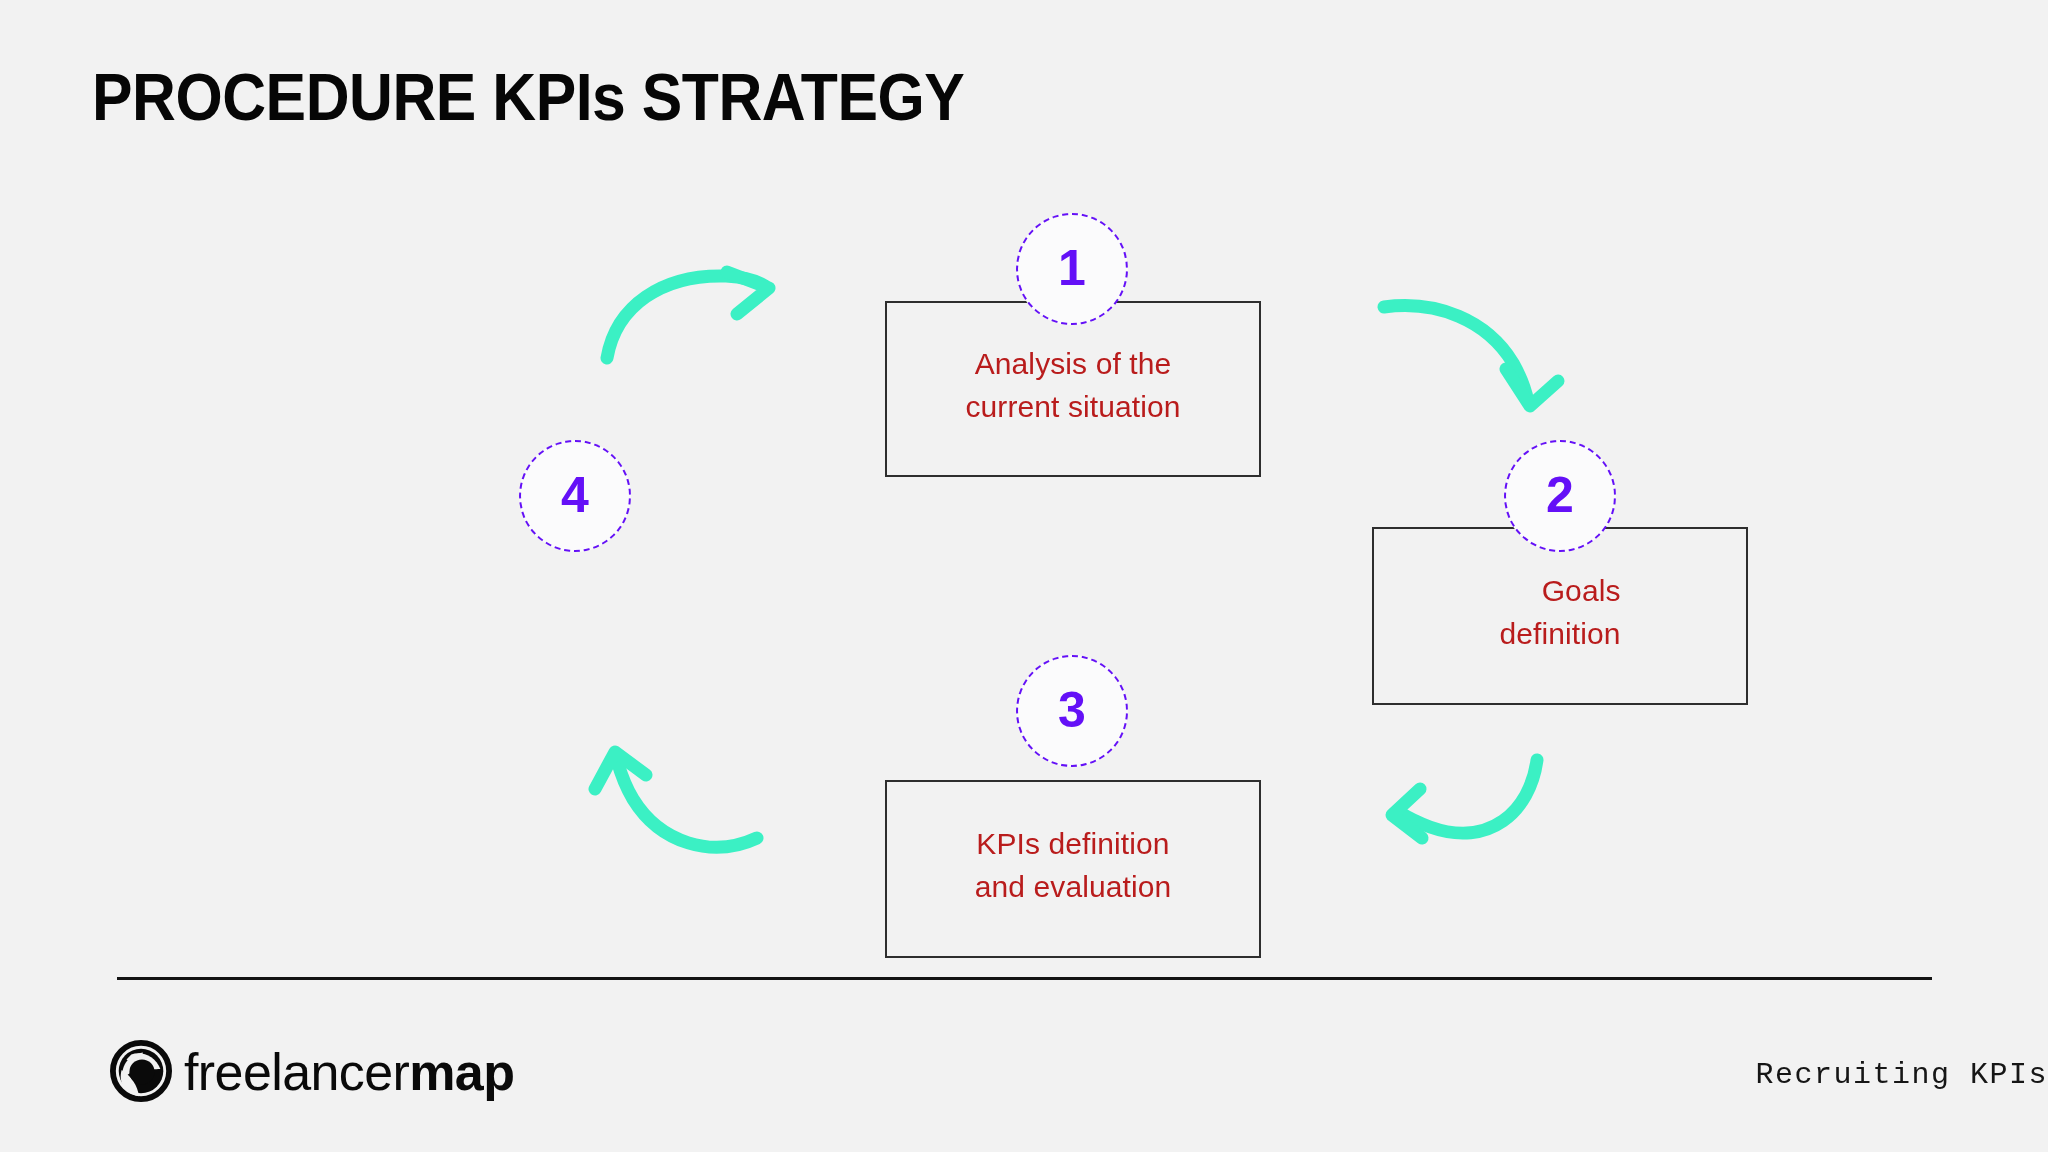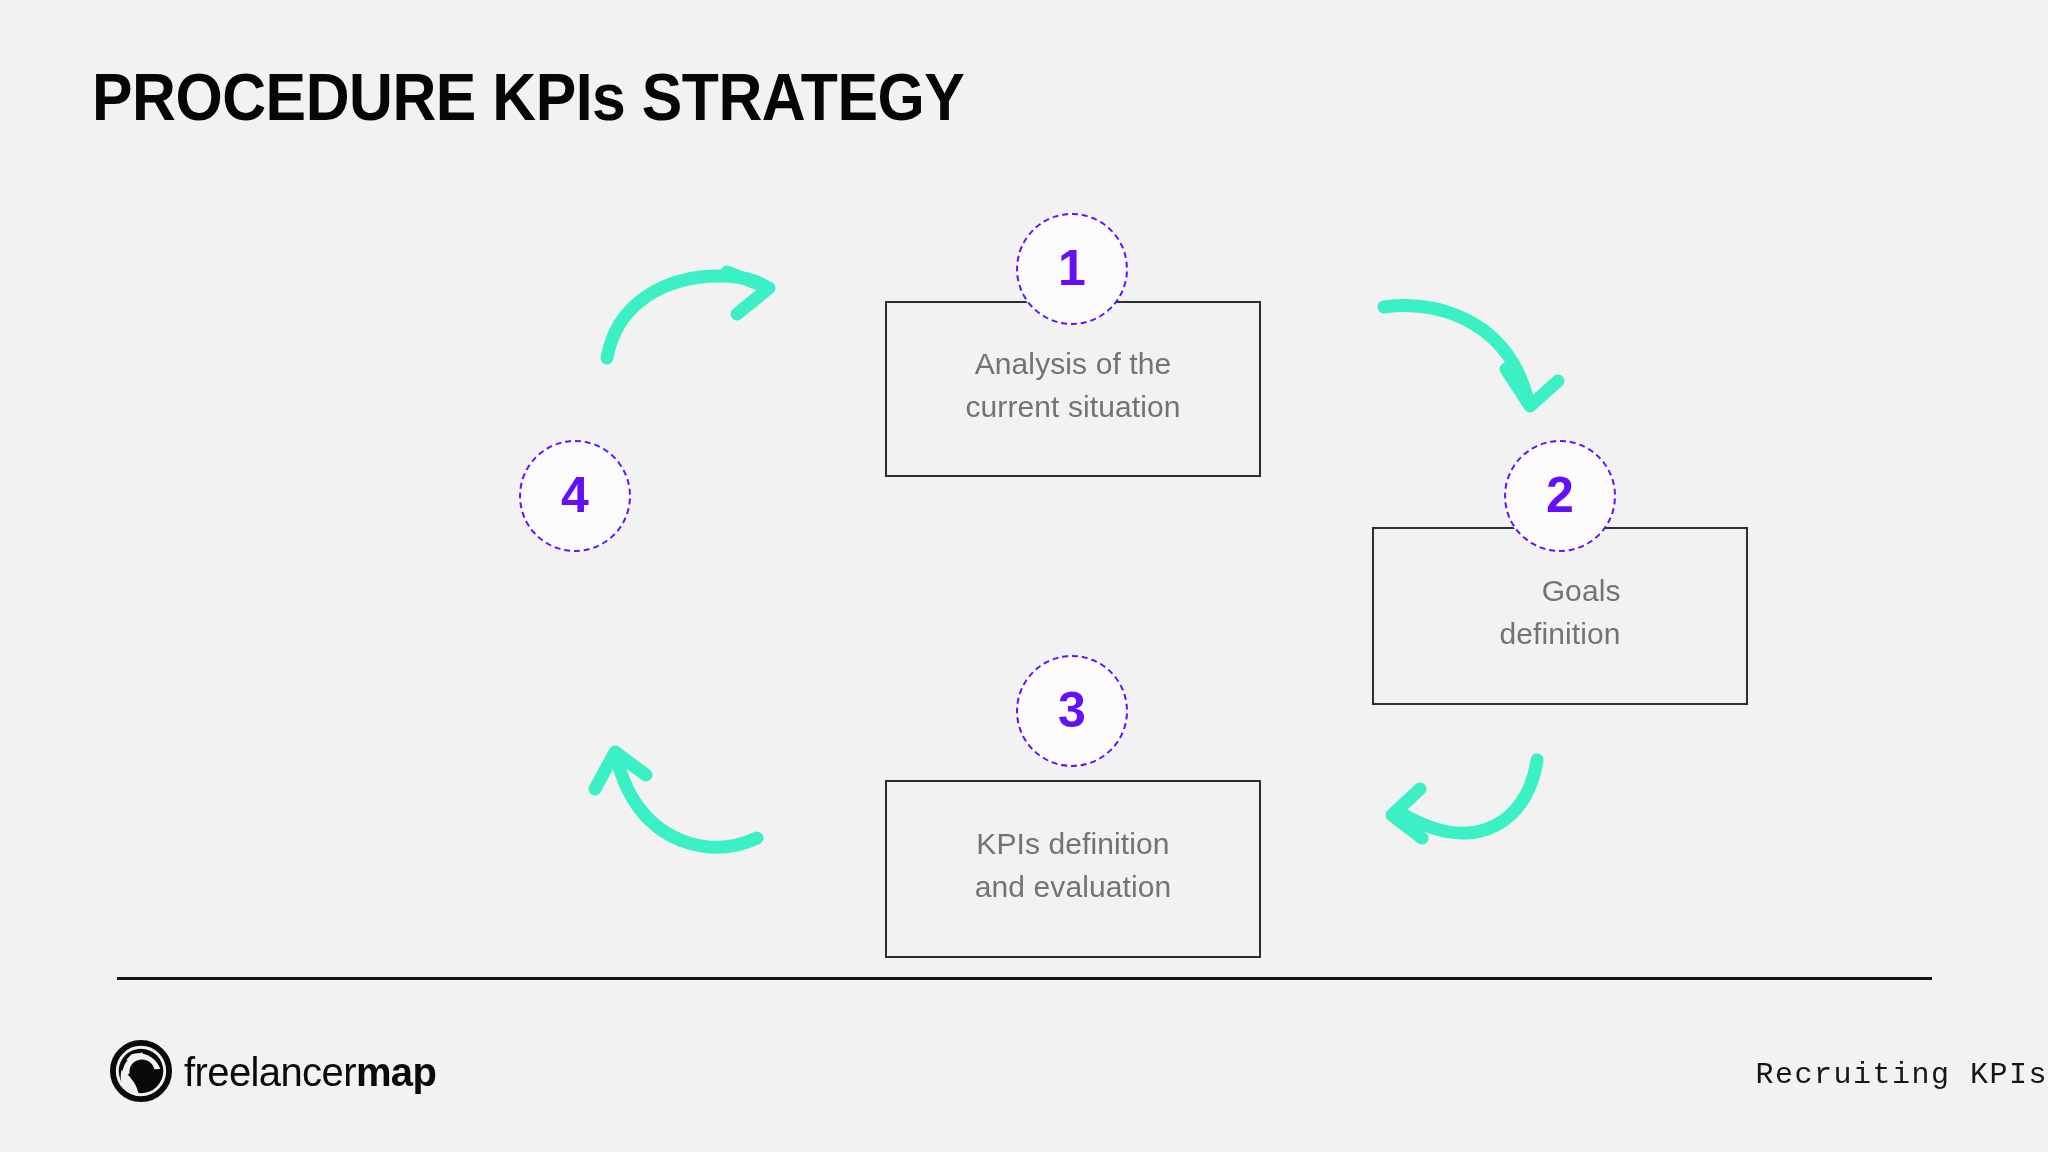--- a/index.html
+++ b/index.html
@@ -49,21 +49,21 @@
     display: flex;
     align-items: center;
     justify-content: center;
     text-align: center;
   }
   .step-text {
     font-family: "Liberation Sans", sans-serif;
     font-weight: 300;
     font-size: 30px;
     line-height: 1.42;
-    color: #737373;
+    color: #b91c1c;
     letter-spacing: 0.1px;
     padding: 0 14px;
     white-space: pre-line;
   }
 
   #box-1 { left: 885px; top: 301px;  width: 376px; height: 176px; }
   #box-2 { left: 1372px; top: 527px; width: 376px; height: 178px; text-align: right; }
   #box-3 { left: 885px; top: 780px;  width: 376px; height: 178px; }
   #box-4 { left: 387px; top: 527px;  width: 376px; height: 178px; }
 
@@ -128,21 +128,21 @@
     align-items: center;
     gap: 12px;
   }
   .logo-mark {
     width: 62px;
     height: 62px;
     flex: 0 0 auto;
   }
   .logo-word {
     font-family: "Liberation Sans", sans-serif;
-    font-size: 40px;
+    font-size: 52px;
     line-height: 1;
     color: #0a0a0a;
     letter-spacing: -0.6px;
     white-space: nowrap;
     transform: translateY(1px);
   }
   .logo-word .light { font-weight: 400; }
   .logo-word .bold  { font-weight: 700; }
 
   .footer-caption {

